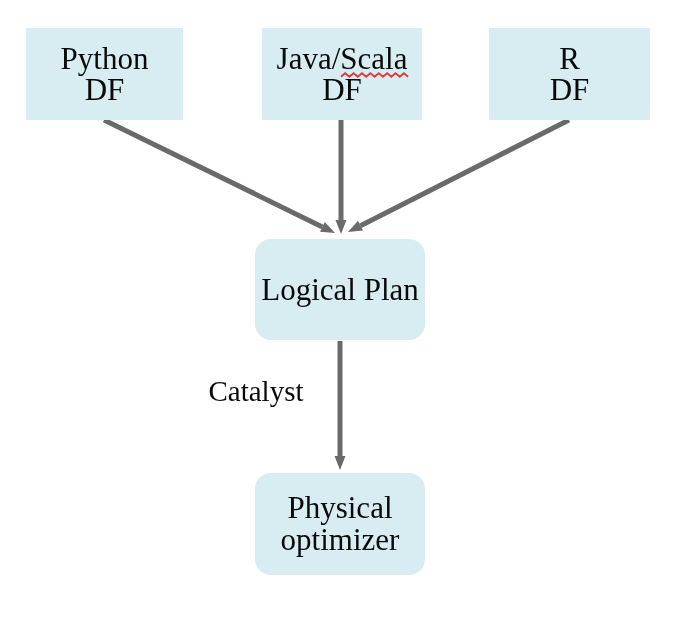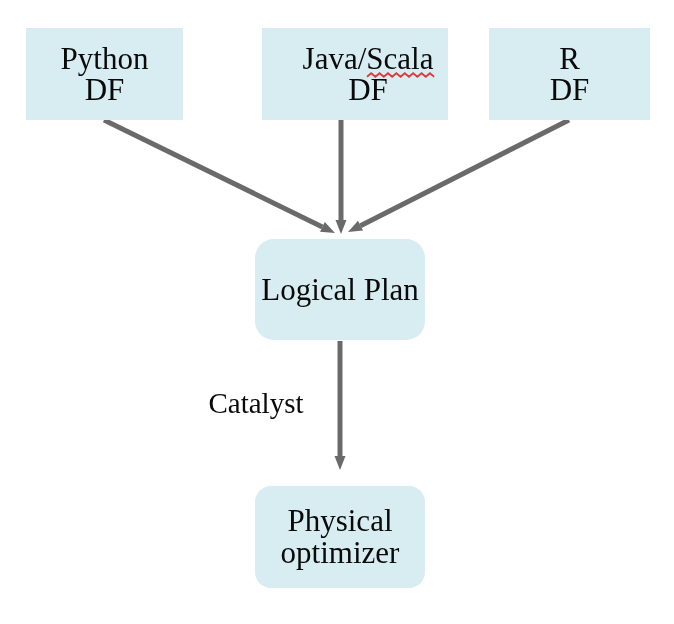--- a/index.html
+++ b/index.html
@@ -40,28 +40,28 @@
     align-items: center;
     justify-content: center;
     text-align: center;
     font-size: 31px;
     line-height: 31px;
   }
   .node.rounded {
     border-radius: 16px;
   }
   #node-python  { left: 26px;  top: 28px;  width: 157px; height: 92px; }
-  #node-java    { left: 262px; top: 28px;  width: 160px; height: 92px; padding-left: 26px; }
+  #node-java    { left: 262px; top: 28px;  width: 160px; height: 92px; }
   #node-r       { left: 489px; top: 28px;  width: 161px; height: 92px; }
-  #node-logical { left: 255px; top: 239px; width: 170px; height: 101px; border-radius: 19px; }
-  #node-physical{ left: 255px; top: 473px; width: 170px; height: 102px; line-height: 32px; margin-top: 13px; }
+  #node-logical { left: 255px; top: 239px; width: 170px; height: 101px; }
+  #node-physical{ left: 255px; top: 473px; width: 170px; height: 102px; line-height: 32px; }
   .edge-label {
     position: absolute;
     left: 150px;
-    top: 384px;
+    top: 372px;
     width: 212px;
     text-align: center;
     font-size: 29px;
     line-height: 38px;
   }
   .misspelled {
     position: relative;
     display: inline-block;
   }
   .squiggle {

